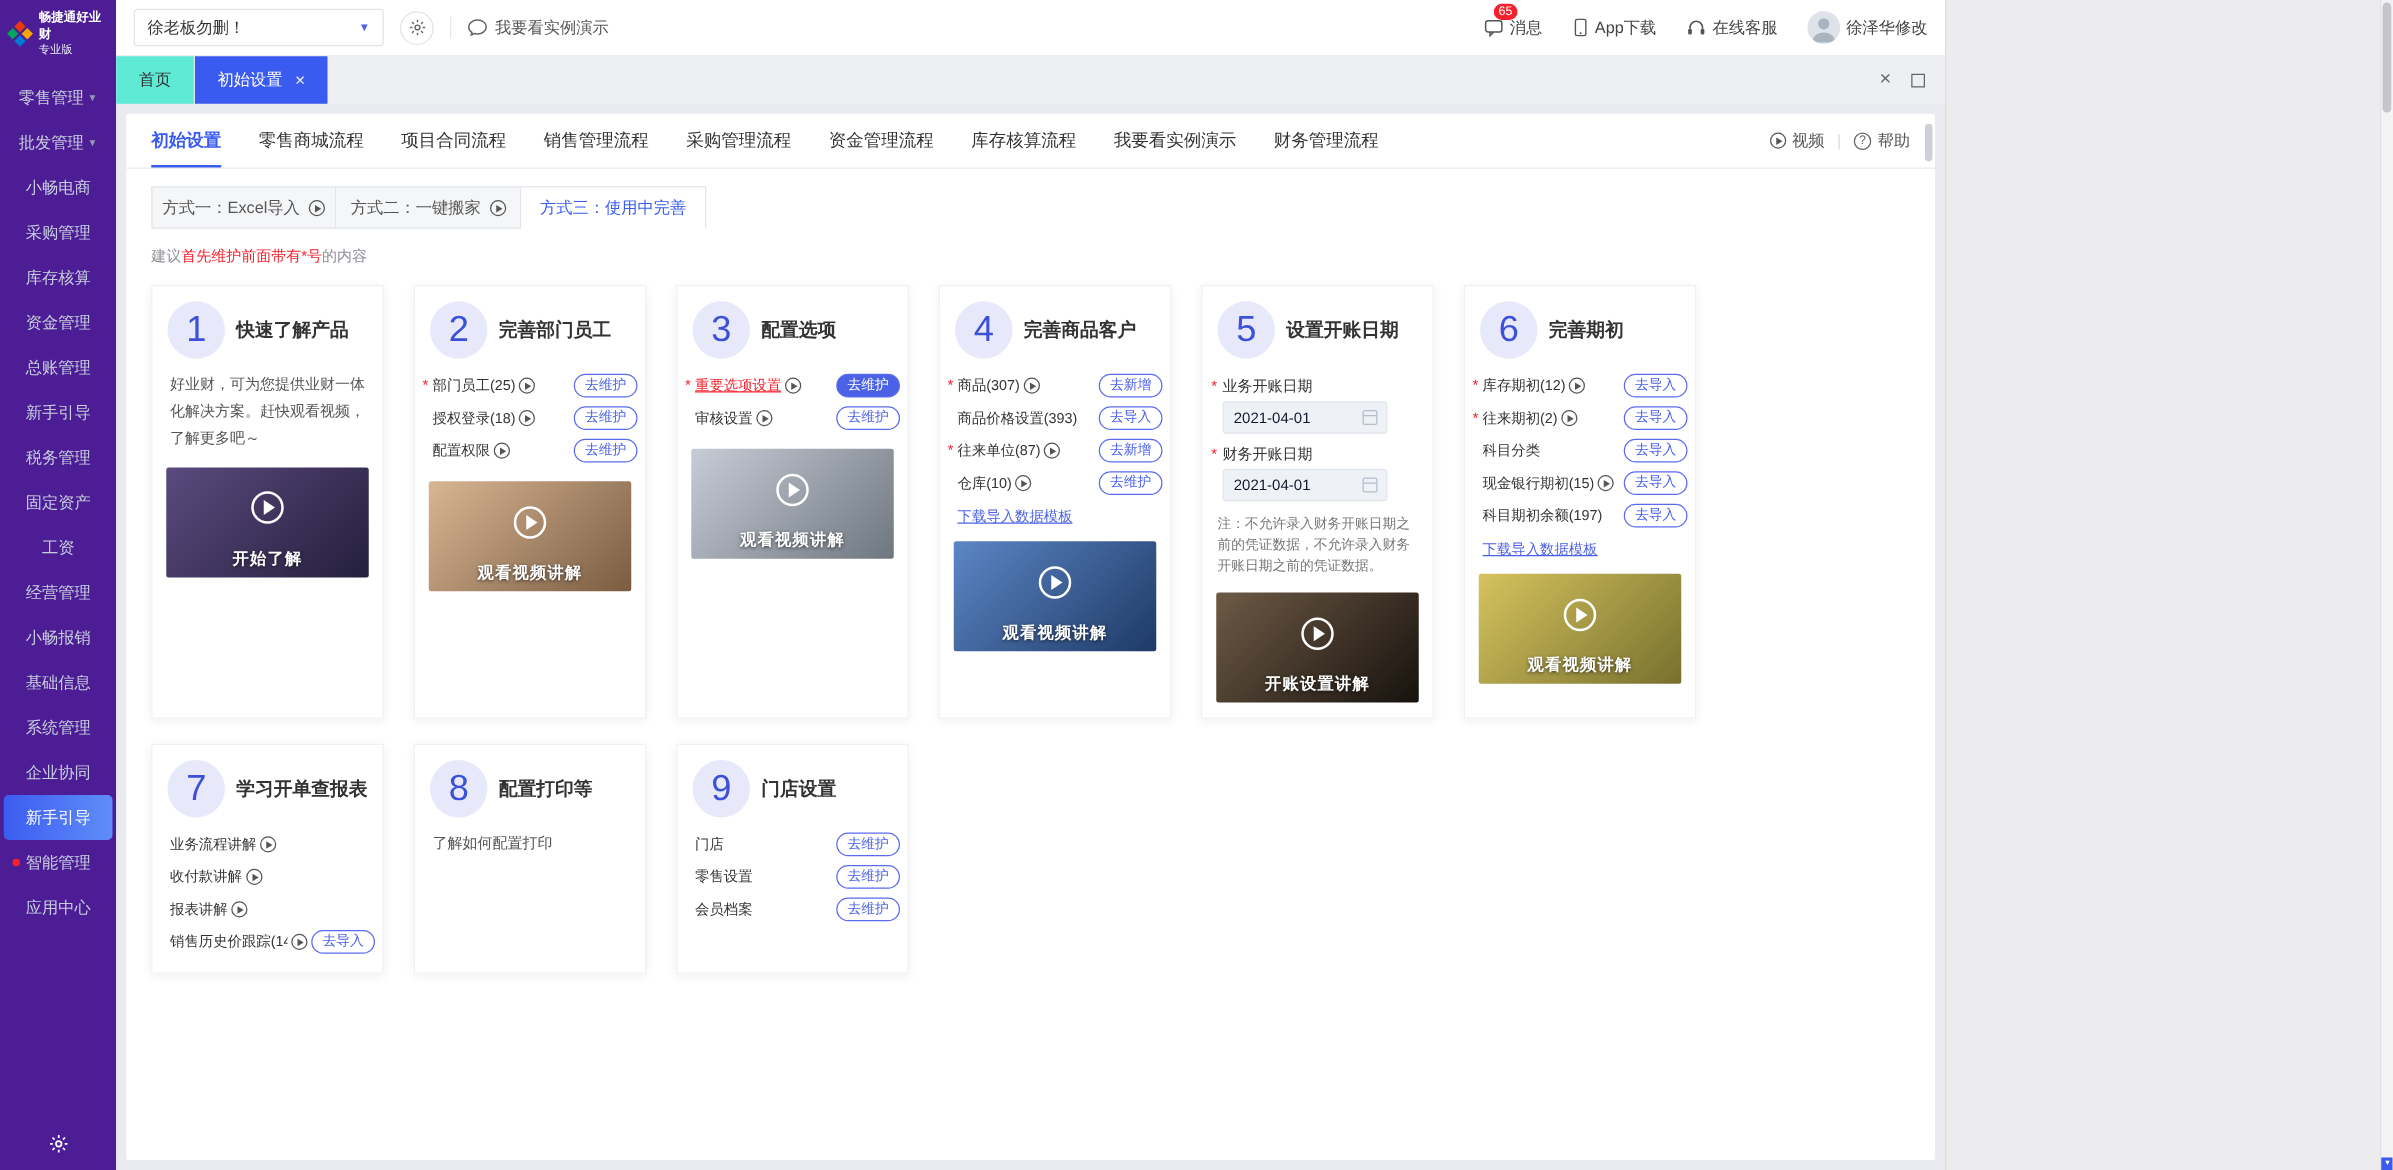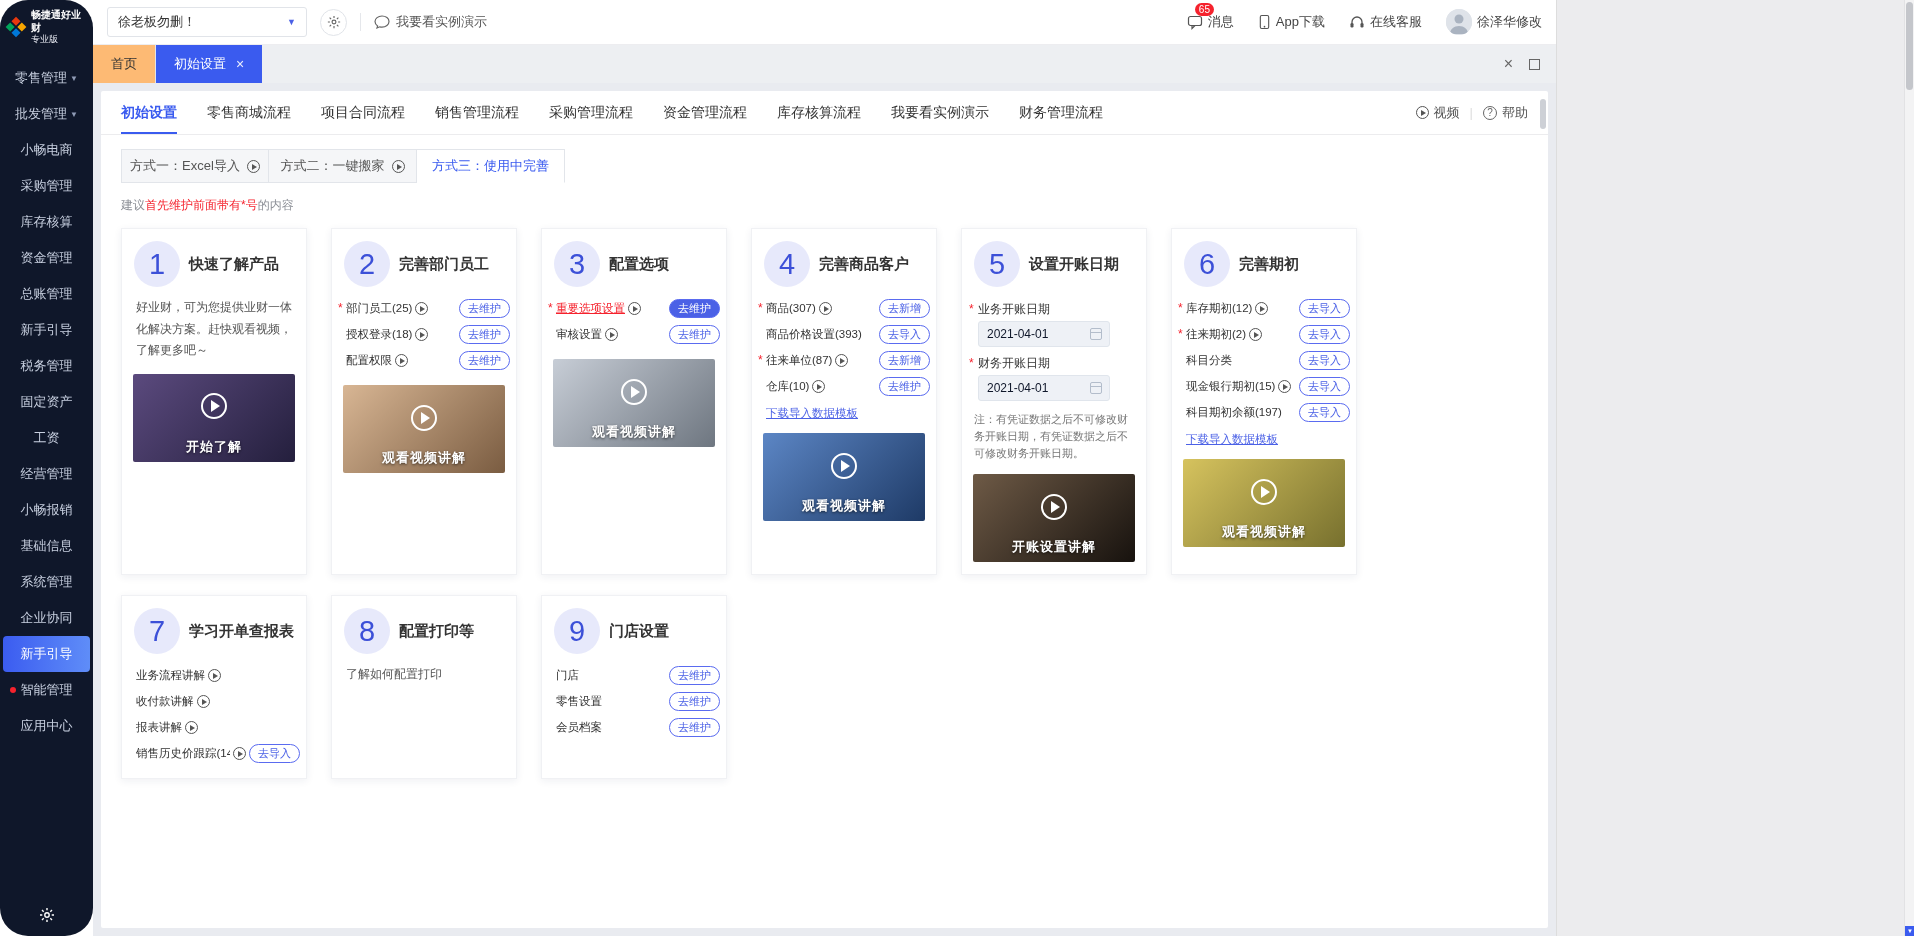--- a/index.html
+++ b/index.html
@@ -1,21 +1,21 @@
 <!DOCTYPE html>
 <html><head>
 <meta charset="utf-8">
 <style>
   *{box-sizing:border-box;margin:0;padding:0;}
   html,body{width:1914px;height:936px;overflow:hidden;}
   body{font-family:"Liberation Sans","DejaVu Sans",sans-serif;background:#ececee;position:relative;}
   .viewport{position:absolute;inset:0;}
   .app{position:absolute;left:0;top:0;width:1556px;height:936px;display:flex;background:#fff;box-shadow:1px 0 0 #ddd;}
   
-  .sidebar{width:93px;background:#0f172a;flex-shrink:0;display:flex;flex-direction:column;border-radius:28px;}
+  .sidebar{width:93px;background:#4c1d95;flex-shrink:0;display:flex;flex-direction:column;}
   .logo{display:flex;align-items:center;gap:4px;padding:9px 5px 7px;}
   .logo-ic{flex-shrink:0;}
   .logo-title{font-size:10px;color:#fff;font-weight:bold;line-height:1.25;}
   .logo-sub{font-size:9px;color:#e8eaf2;line-height:1.25;}
   .side-menu{flex:1;padding-top:8px;}
   .side-item{height:36px;display:flex;align-items:center;justify-content:center;font-size:13px;color:#c7cfdf;cursor:pointer;position:relative;margin:0 3px;border-radius:4px;}
   .side-item.active{background:linear-gradient(90deg,#3b5cf0,#5f8df8);color:#fff;}
   .sarrow{font-size:8px;margin-left:3px;color:#8f9bb5;}
   .reddot{position:absolute;left:7px;top:15px;width:6px;height:6px;background:#f5222d;border-radius:50%;}
   .side-gear{height:42px;display:flex;align-items:center;justify-content:center;cursor:pointer;}
@@ -27,21 +27,21 @@
   .round-ic{width:27px;height:27px;border:1px solid #e1e4e9;border-radius:50%;display:flex;align-items:center;justify-content:center;cursor:pointer;}
   .vdiv{width:1px;height:18px;background:#e5e7eb;}
   .demo{display:flex;align-items:center;gap:6px;font-size:13px;color:#555;cursor:pointer;}
   .topbar-right{margin-left:auto;display:flex;align-items:center;gap:24px;font-size:13px;color:#444;}
   .top-item{display:flex;align-items:center;gap:5px;position:relative;cursor:pointer;}
   .badge{position:absolute;top:-10px;left:8px;background:#f5222d;color:#fff;font-size:10px;border-radius:8px;padding:0 4px;line-height:13px;min-width:18px;text-align:center;}
   .avatar{width:26px;height:26px;border-radius:50%;overflow:hidden;display:inline-flex;background:#dfe3e9;}
   
   .tabstrip{height:38px;background:#edeff2;display:flex;justify-content:space-between;align-items:stretch;flex-shrink:0;}
   .ts-tabs{display:flex;}
-  .ts-tab{display:flex;align-items:center;gap:10px;padding:0 18px;font-size:13px;color:#333;background:#fdba74;border-right:1px solid #e3e5e9;cursor:pointer;}
+  .ts-tab{display:flex;align-items:center;gap:10px;padding:0 18px;font-size:13px;color:#333;background:#5eead4;border-right:1px solid #e3e5e9;cursor:pointer;}
   .ts-tab.active{background:#3a5bef;color:#fff;border-right:none;}
   .ts-close{font-size:14px;line-height:1;opacity:.9;cursor:pointer;}
   .ts-right{display:flex;align-items:center;gap:16px;padding:0 16px;color:#666;}
   .ts-ic{font-size:16px;cursor:pointer;line-height:1;}
   .expand-ic{width:11px;height:11px;border:1.5px solid #666;display:inline-block;}
   
   .content{flex:1;padding:8px;overflow:hidden;}
   .panel{background:#fff;height:100%;border-radius:2px;position:relative;overflow:hidden;display:flex;flex-direction:column;}
   .ptabs-row{display:flex;align-items:center;height:44px;border-bottom:1px solid #ececee;padding:0 20px;flex-shrink:0;}
   .ptabs{display:flex;gap:30px;height:100%;}
@@ -404,21 +404,21 @@
                     <span class="cal-ic"></span>
                   </div>
                 </div>
                 <div class="field">
                   <div class="field-label"><span class="star fstar">*</span>财务开账日期</div>
                   <div class="date-input">
                     <span>2021-04-01</span>
                     <span class="cal-ic"></span>
                   </div>
                 </div>
-                <div class="card-note">注：有凭证数据之后不可修改财务开账日期，有凭证数据之后不可修改财务开账日期。</div>
+                <div class="card-note">注：不允许录入财务开账日期之前的凭证数据，不允许录入财务开账日期之前的凭证数据。</div>
                 <div class="video" style="background: linear-gradient(135deg, rgb(110, 90, 70), rgb(23, 18, 14));">
                   <span class="ply"></span>
                   <span class="cap">开账设置讲解</span>
                 </div>
               </div>
               <div class="card tall">
                 <div class="card-head">
                   <div class="card-num">6</div>
                   <div class="card-title">完善期初</div>
                 </div>

